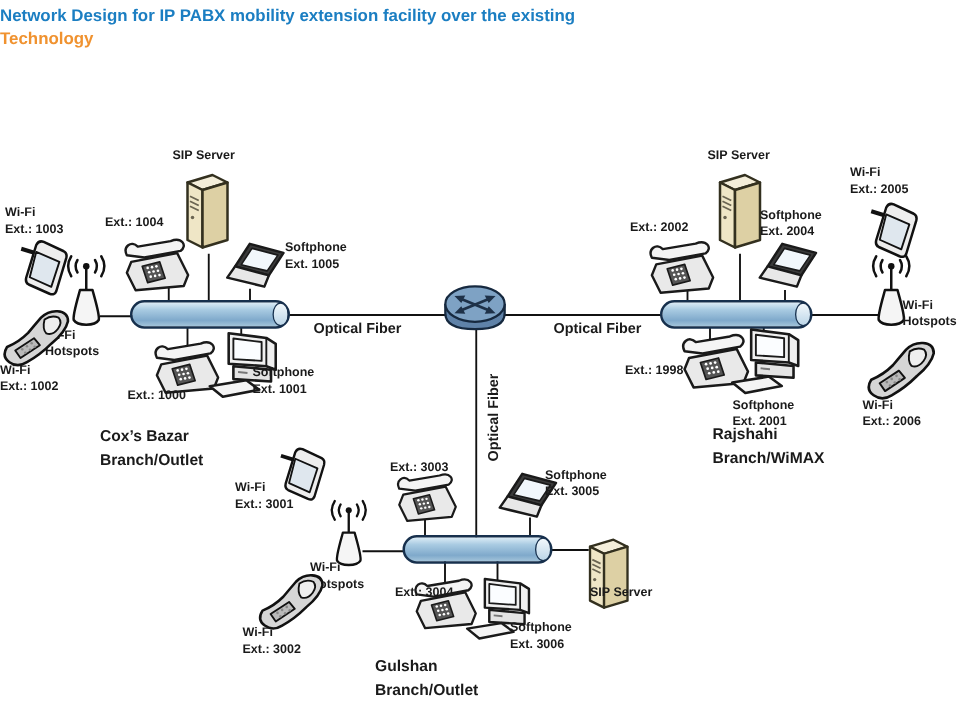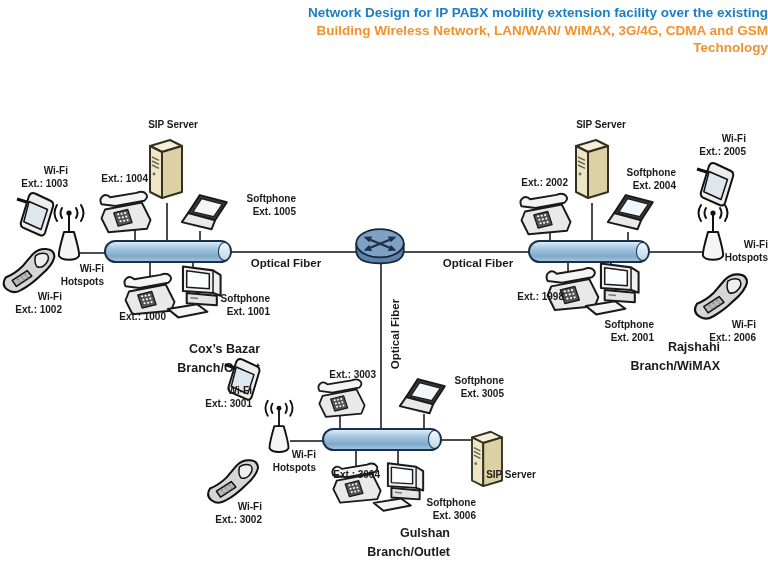--- a/index.html
+++ b/index.html
@@ -1,32 +1,32 @@
 <!DOCTYPE html>
 <html><head>
 <meta charset="utf-8">
 <style>
   html,body{margin:0;padding:0;background:#ffffff;}
   .canvas{position:relative;width:768px;height:570px;background:#fff;
           font-family:"Liberation Sans",sans-serif;overflow:hidden;}
-  .titles{position:absolute;top:4px;left:0;width:100%;text-align:right;
+  .titles{position:absolute;top:4px;left:0;width:100%;text-align:left;
           font-weight:bold;line-height:1.3;}
   .t1{color:#1b7ec2;font-size:13.5px;}
   .t2{color:#f0922f;font-size:13.5px;}
   svg.wires{position:absolute;left:0;top:0;width:768px;height:570px;}
   .pipe{position:absolute;height:23px;border:2px solid #17304d;border-radius:12px;
         background:linear-gradient(180deg,#dcecf6 0%,#a9cbe2 30%,#7fa9cb 75%,#a3c4da 100%);
         box-sizing:border-box;}
   .pipe::after{content:"";position:absolute;right:-1px;top:0;bottom:0;width:13px;
         border:1.5px solid #17304d;border-radius:50%;box-sizing:border-box;
         background:linear-gradient(180deg,#f2f8fc,#bcd6e8);}
   .icon{position:absolute;}
   .icon svg{width:100%;height:100%;display:block;}
   .lbl{position:absolute;font-size:10px;font-weight:bold;color:#1a1a1a;
-       text-align:right;white-space:pre-line;line-height:1.32;}
+       text-align:left;white-space:pre-line;line-height:1.32;}
   .branch-name{font-size:12.5px;line-height:1.5;}
   .fiber{position:absolute;font-size:11.5px;font-weight:bold;color:#1a1a1a;
          text-align:center;white-space:nowrap;}
   .fiber-v{transform:rotate(-90deg);}
 </style>
 </head>
 <body>
 
 <svg width="0" height="0" style="position:absolute">
   <defs>
@@ -121,21 +121,20 @@
         <path d="M10 13 L19.5 12.5 L16 19 Z"></path>
       </g>
     </symbol>
   </defs>
 </svg>
 
 <div class="canvas">
 
   <div class="titles">
     <div class="t1">Network Design for IP PABX mobility extension facility over the existing</div>
-    <div class="t2">Building Wireless Network, LAN/WAN/ WiMAX, 3G/4G, CDMA and GSM</div>
     <div class="t2">Technology</div>
   </div>
 
   <svg class="wires">
     <g stroke="#111" stroke-width="1.5">
       <line x1="135" y1="227" x2="135" y2="241"></line>
       <line x1="167" y1="203" x2="167" y2="241"></line>
       <line x1="200" y1="231" x2="200" y2="241"></line>
       <line x1="80" y1="253" x2="106" y2="253"></line>
       <line x1="150" y1="262" x2="150" y2="281"></line>

